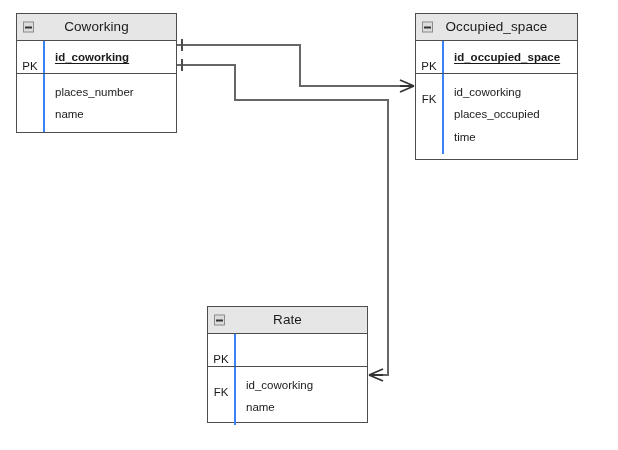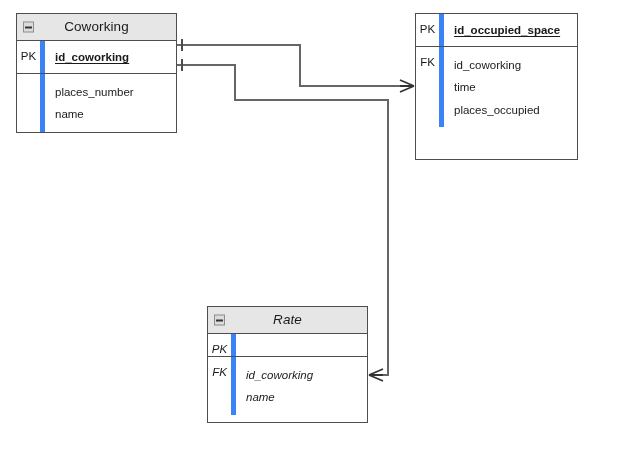--- a/index.html
+++ b/index.html
@@ -91,26 +91,26 @@
     box-sizing: border-box;
     flex: 0 0 auto;
   }
   .section.divided {
     border-bottom: 1px solid #4d4d4d;
   }
 
   .key-col {
     width: 28px;
     flex: 0 0 28px;
-    border-right: 5px solid #3b82f6;
+    border-right: 2px solid #3b82f6;
     box-sizing: border-box;
     display: flex;
     align-items: flex-start;
     justify-content: center;
-    padding-top: 10px;
+    padding-top: 20px;
     text-align: right;
   }
   .key-label {
     font-size: 11.5px;
     color: #1a1a1a;
     line-height: 1;
   }
 
   .attr-col {
     flex: 1 1 auto;
@@ -137,21 +137,21 @@
   }
 
   
   #ent-coworking {
     left: 16px;  top: 13px;  width: 161px;  height: 120px;
   }
   #ent-occupied {
     left: 415px; top: 13px;  width: 163px;  height: 147px;
   }
   #ent-rate {
-    left: 207px; top: 306px; width: 161px;  height: 117px; font-style: italic;
+    left: 207px; top: 306px; width: 161px;  height: 117px;
   }
 </style>
 </head>
 <body>
 
 <div id="canvas">
 
   <svg id="edges" viewBox="0 0 618 450" width="618" height="450">
 
     <g>
@@ -191,38 +191,42 @@
         <span class="key-label"></span>
       </div>
       <div class="attr-col">
         <div class="attr spaced">places_number</div>
         <div class="attr spaced">name</div>
       </div>
     </div>
   </div>
 
   <div class="entity" id="ent-occupied">
+    <div class="entity-header">
+      <span class="collapse-icon"></span>
+      <span class="entity-title">Occupied_space</span>
+    </div>
 
     <div class="section divided">
       <div class="key-col">
         <span class="key-label">PK</span>
       </div>
       <div class="attr-col">
         <div class="attr pk">id_occupied_space</div>
       </div>
     </div>
 
     <div class="section">
       <div class="key-col">
         <span class="key-label">FK</span>
       </div>
       <div class="attr-col">
         <div class="attr spaced">id_coworking</div>
+        <div class="attr spaced">places_occupied</div>
         <div class="attr spaced">time</div>
-        <div class="attr spaced">places_occupied</div>
       </div>
     </div>
   </div>
 
   <div class="entity" id="ent-rate">
     <div class="entity-header">
       <span class="collapse-icon"></span>
       <span class="entity-title">Rate</span>
     </div>
 

